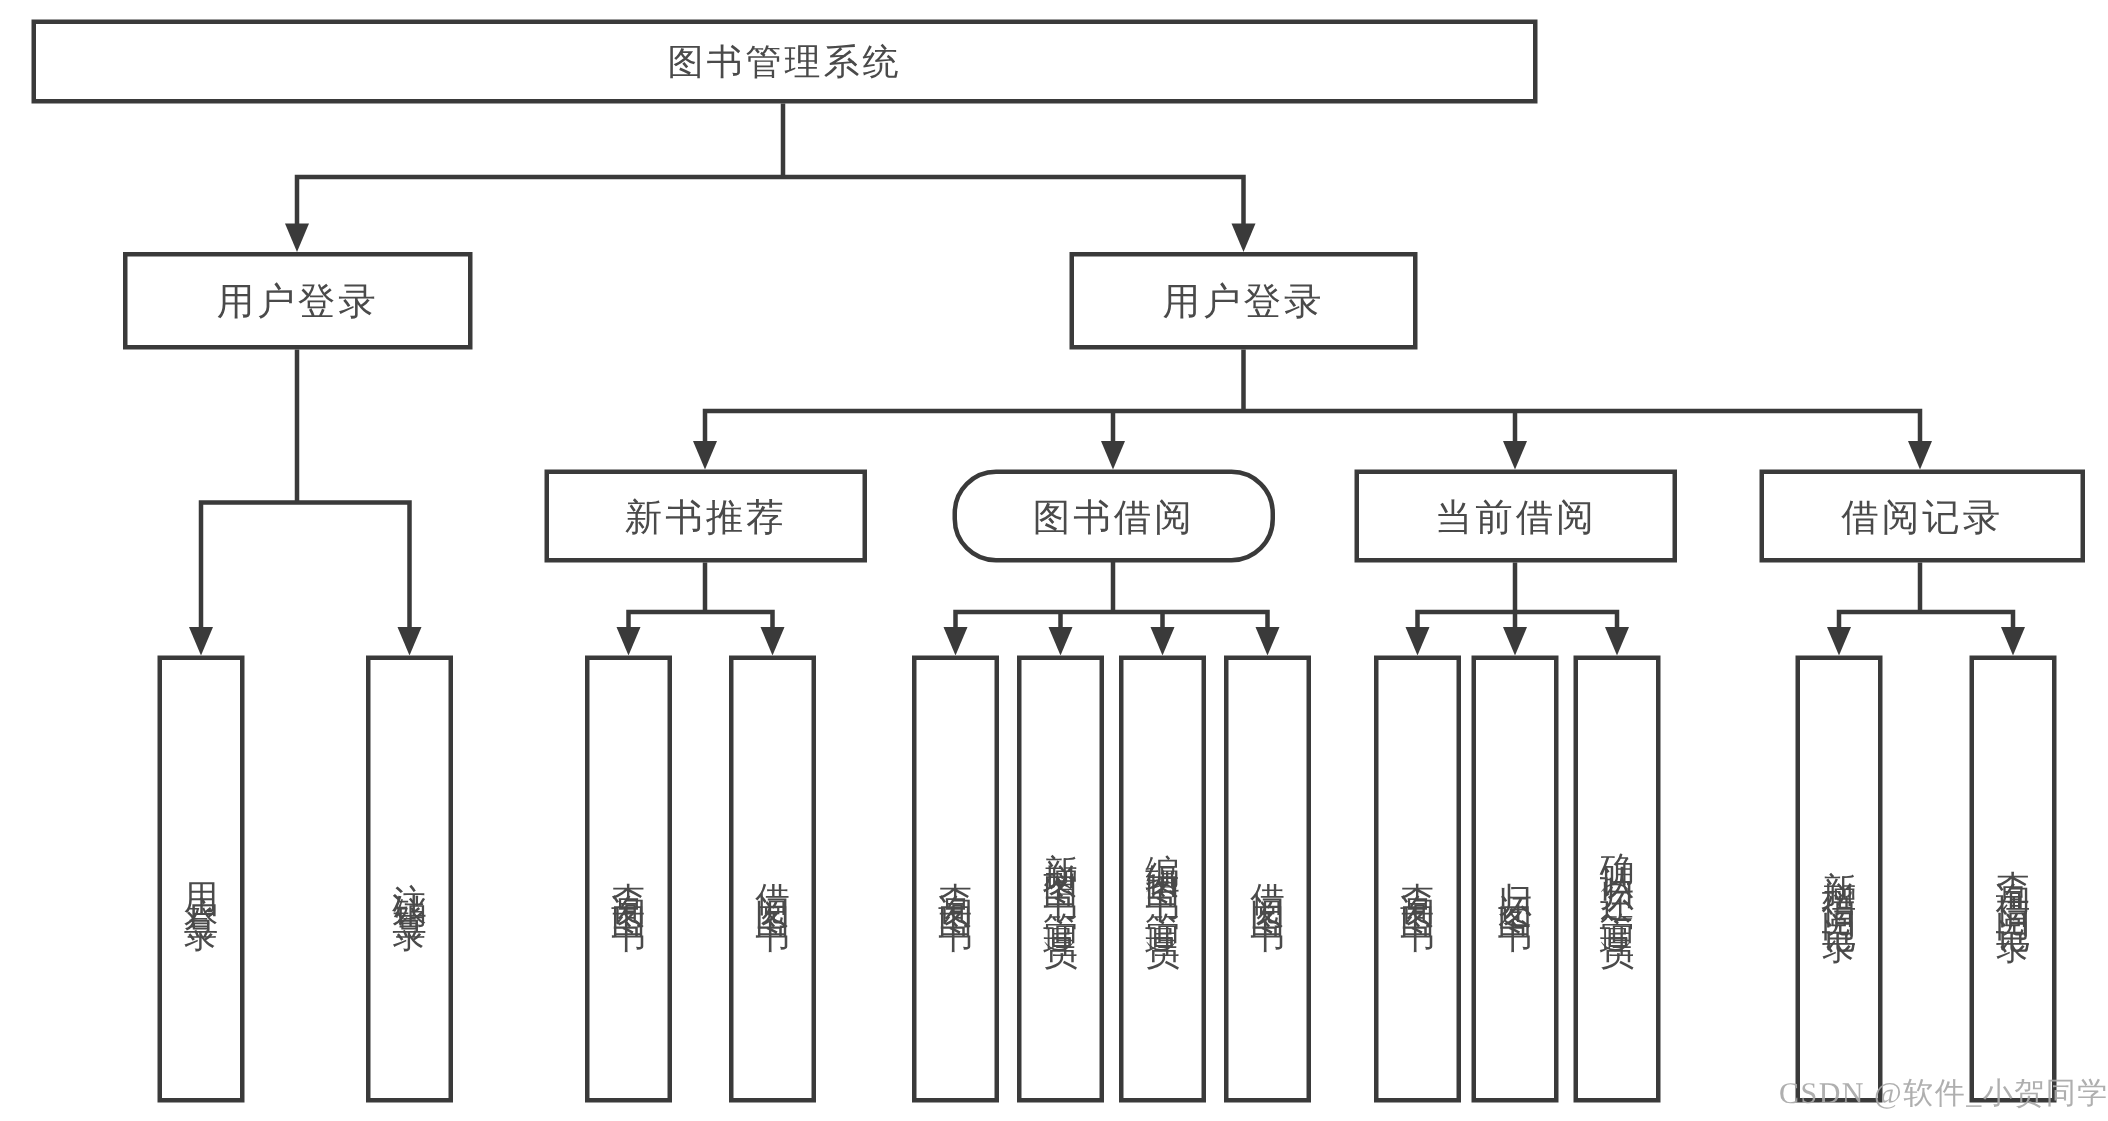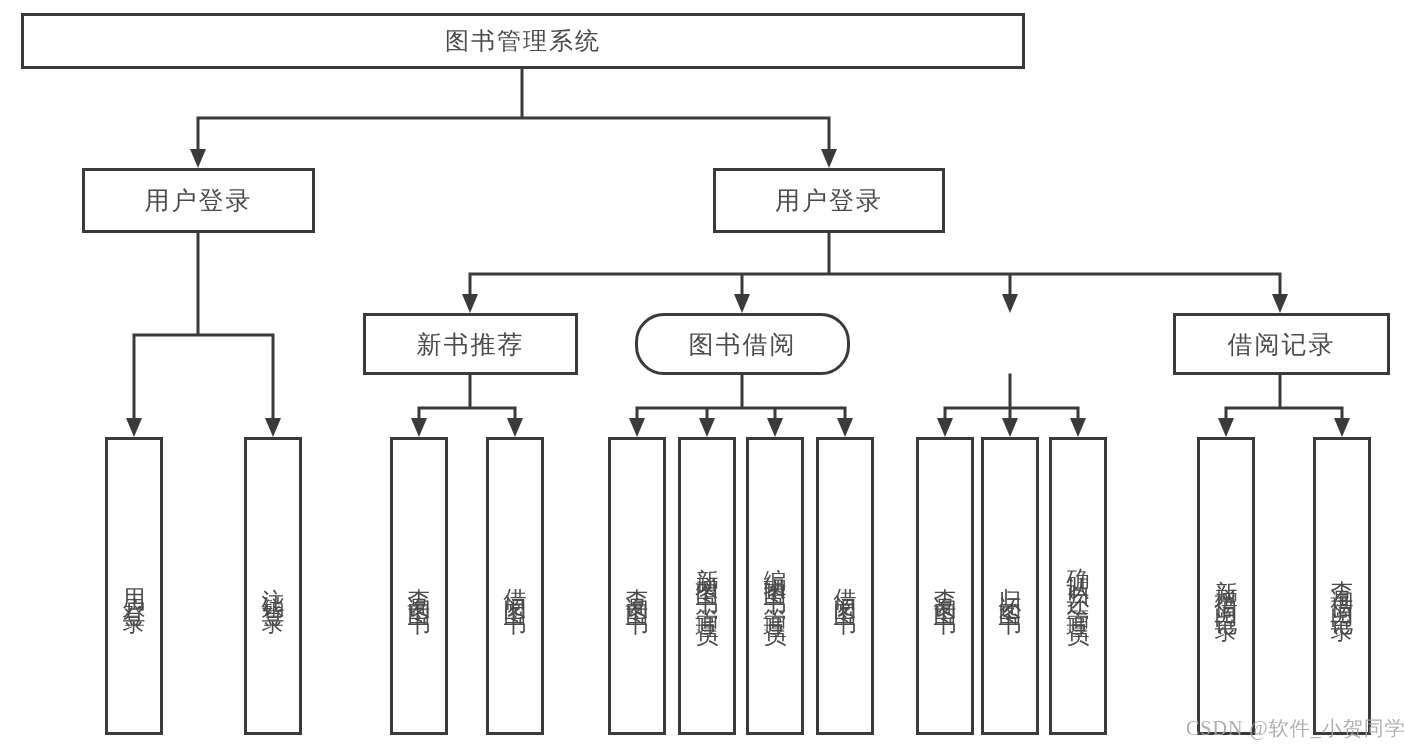--- a/index.html
+++ b/index.html
@@ -84,20 +84,21 @@
     </g>
   </svg>
 
   <div class="node title" style="left:21px;top:13px;width:1004px;height:56px;">图书管理系统</div>
 
   <div class="node branch" style="left:82px;top:168px;width:233px;height:65px;">用户登录</div>
   <div class="node branch" style="left:713px;top:168px;width:232px;height:65px;">用户登录</div>
 
   <div class="node branch" style="left:363px;top:313px;width:215px;height:62px;">新书推荐</div>
   <div class="node branch" style="left:635px;top:313px;width:215px;height:62px;border-radius:29px;">图书借阅</div>
+  <div class="node branch" style="left:903px;top:313px;width:215px;height:62px;">当前借阅</div>
   <div class="node branch" style="left:1173px;top:313px;width:217px;height:62px;">借阅记录</div>
 
   <div class="node leaf" style="left:105px;top:437px;width:58px;height:298px;">用户登录</div>
   <div class="node leaf" style="left:244px;top:437px;width:58px;height:298px;">注销登录</div>
 
   <div class="node leaf" style="left:390px;top:437px;width:58px;height:298px;">查询图书</div>
   <div class="node leaf" style="left:486px;top:437px;width:58px;height:298px;">借阅图书</div>
 
   <div class="node leaf" style="left:608px;top:437px;width:58px;height:298px;">查询图书</div>
   <div class="node leaf" style="left:678px;top:437px;width:58px;height:298px;">新增图书（管理员）</div>

